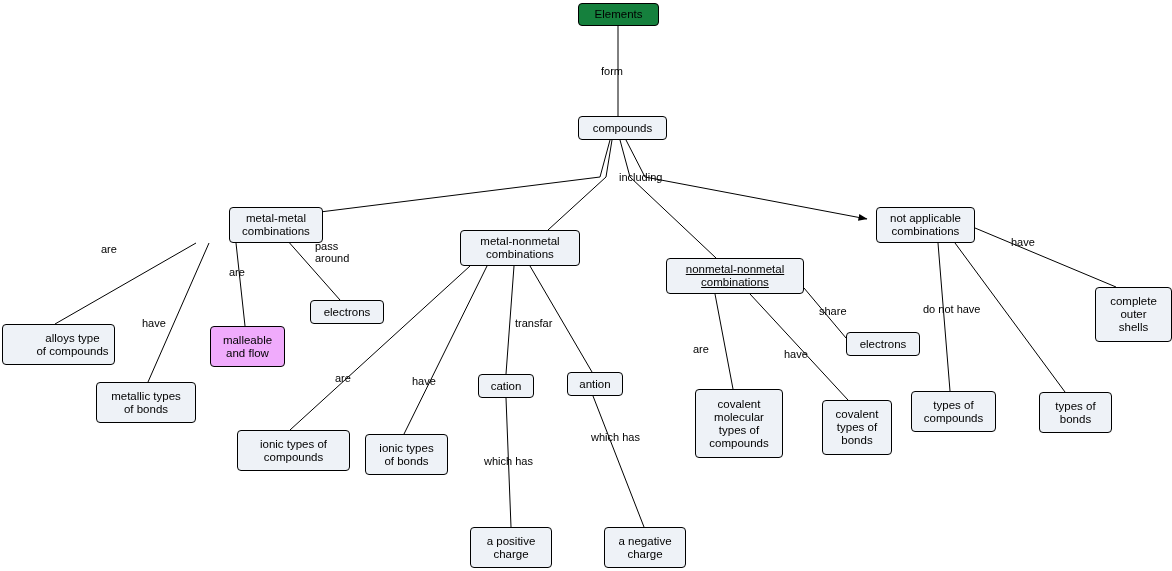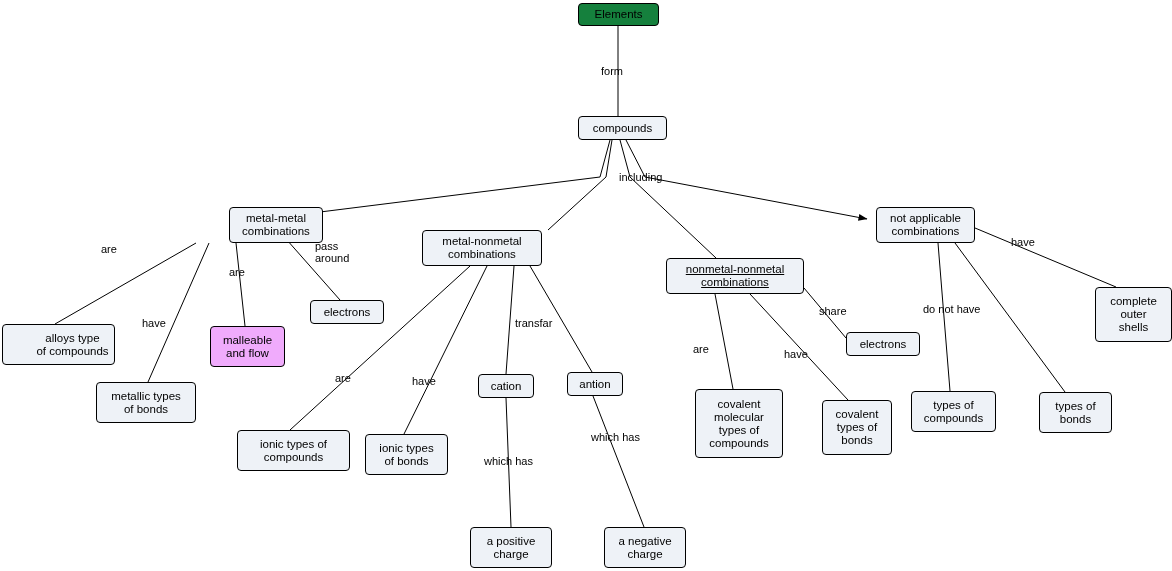--- a/index.html
+++ b/index.html
@@ -100,21 +100,21 @@
       <div class="edge-label" style="left: 784px; top: 348px;">have</div>
       <div class="edge-label" style="left: 819px; top: 305px;">share</div>
       <div class="edge-label" style="left: 923px; top: 303px;">do not have</div>
       <div class="edge-label" style="left: 1011px; top: 236px;">have</div>
     </div>
   <div id="nodes-layer">
       <div class="node" style="left: 578px; top: 3px; width: 81px; height: 23px; background: #15803d; border-color: rgb(0, 0, 0);">Elements</div>
       <div class="node" style="left: 578px; top: 116px; width: 89px; height: 24px; background: rgb(238, 242, 247); border-color: rgb(0, 0, 0);">compounds</div>
       <div class="node" style="left: 185px; top: 207px; width: 94px; height: 36px; background: rgb(238, 242, 247); border-color: rgb(0, 0, 0); margin-left: 44px;">metal-metal
 combinations</div>
-      <div class="node" style="left: 422px; top: 230px; width: 120px; height: 36px; background: rgb(238, 242, 247); border-color: rgb(0, 0, 0);">metal-nonmetal
+      <div class="node" style="left: 460px; top: 230px; width: 120px; height: 36px; background: rgb(238, 242, 247); border-color: rgb(0, 0, 0);">metal-nonmetal
 combinations</div>
       <div class="node" style="left: 666px; top: 258px; width: 138px; height: 36px; background: rgb(238, 242, 247); border-color: rgb(0, 0, 0); text-decoration: underline;">nonmetal-nonmetal
 combinations</div>
       <div class="node" style="left: 876px; top: 207px; width: 99px; height: 36px; background: rgb(238, 242, 247); border-color: rgb(0, 0, 0);">not applicable
 combinations</div>
       <div class="node" style="left: 310px; top: 300px; width: 74px; height: 24px; background: rgb(238, 242, 247); border-color: rgb(0, 0, 0);">electrons</div>
       <div class="node" style="left: 2px; top: 324px; width: 113px; height: 41px; background: rgb(238, 242, 247); border-color: rgb(0, 0, 0); padding-left: 32px;">alloys type
 of compounds</div>
       <div class="node" style="left: 96px; top: 382px; width: 100px; height: 41px; background: rgb(238, 242, 247); border-color: rgb(0, 0, 0);">metallic types
 of bonds</div>

